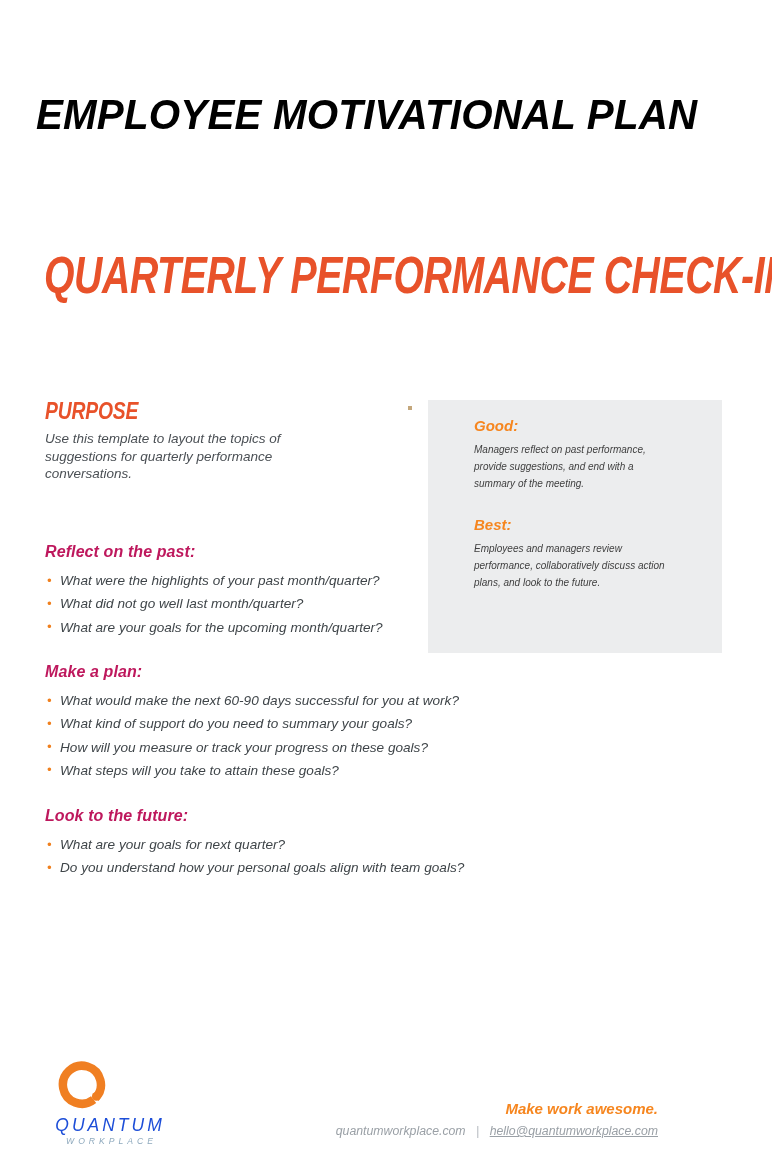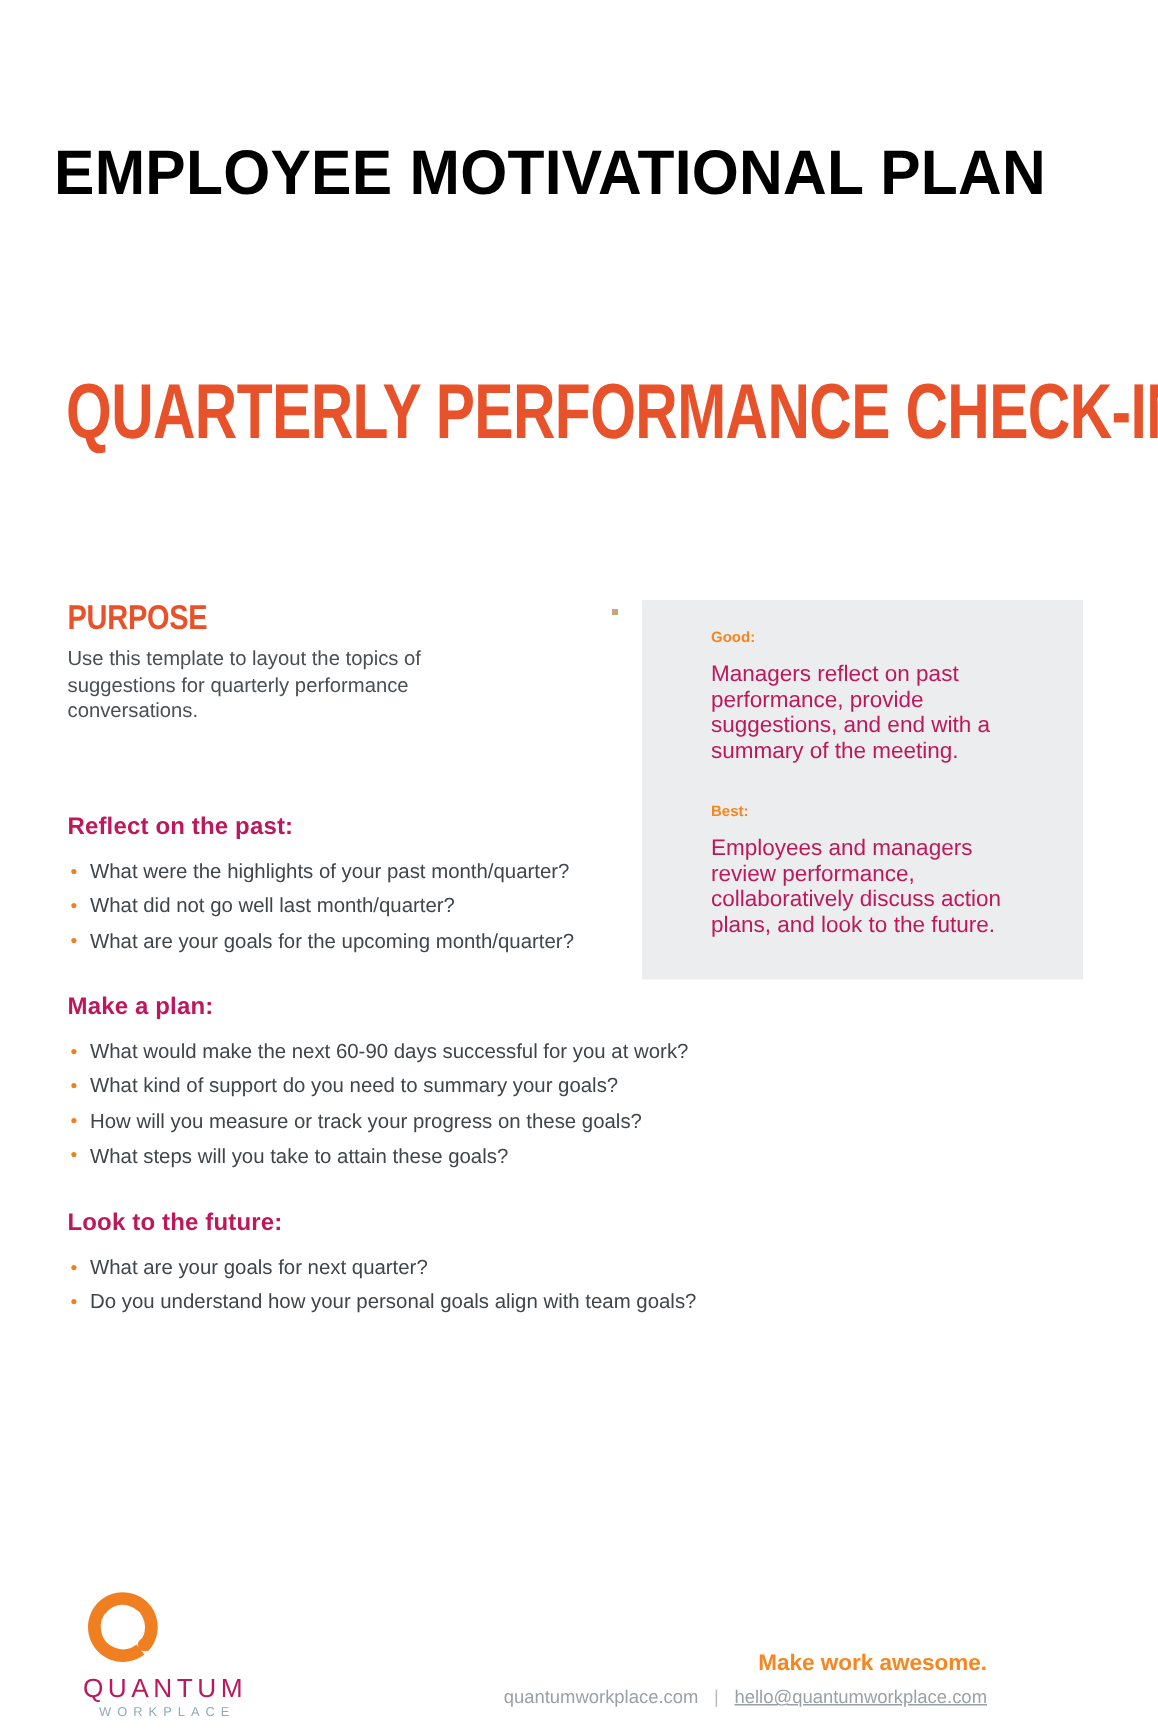--- a/index.html
+++ b/index.html
@@ -13,20 +13,21 @@
     font-family: "Liberation Sans", sans-serif;
     position: relative;
     overflow: hidden;
     -webkit-font-smoothing: antialiased;
   }
 
   .page {
     position: relative;
     width: 684px;
     height: 1156px;
+    font-style: italic;
   }
 
   
   .main-title {
     position: absolute;
     left: 36px;
     top: 62px;
     font-family: "Liberation Sans Narrow", "Liberation Sans", sans-serif;
     font-weight: bold;
     font-size: 42px;
@@ -96,31 +97,31 @@
     left: 428px;
     top: 400px;
     width: 294px;
     height: 253px;
     background: #ecedee;
   }
   .callout-inner {
     padding: 15px 22px 0 46px;
   }
   .callout-head {
-    font-size: 10px;
+    font-size: 15px;
     font-weight: bold;
     color: #f6861f;
     line-height: 22px;
     margin: 0 0 4px 0;
   }
   .callout-head.second { margin-top: 22px; }
   .callout-text {
-    font-size: 15px;
+    font-size: 10px;
     line-height: 17px;
-    color: #be185d;
+    color: #404040;
     margin: 0;
     max-width: 195px;
   }
 
   
   .section { position: absolute; left: 45px; }
   .section-head {
     font-size: 16px;
     font-weight: bold;
     color: #be185d;
@@ -170,21 +171,21 @@
   .ring svg { display: block; }
 
   .wordmark {
     margin-top: 6px;
     text-align: center;
     width: 148px;
   }
   .wm-top {
     font-size: 17.5px;
     letter-spacing: 3.0px;
-    color: #be185d;
+    color: #1d4ed8;
     font-weight: normal;
     line-height: 19px;
   }
   .wm-bot {
     font-size: 8.6px;
     letter-spacing: 4.0px;
     color: #8ea9bd;
     line-height: 12px;
     padding-left: 3px;
   }

